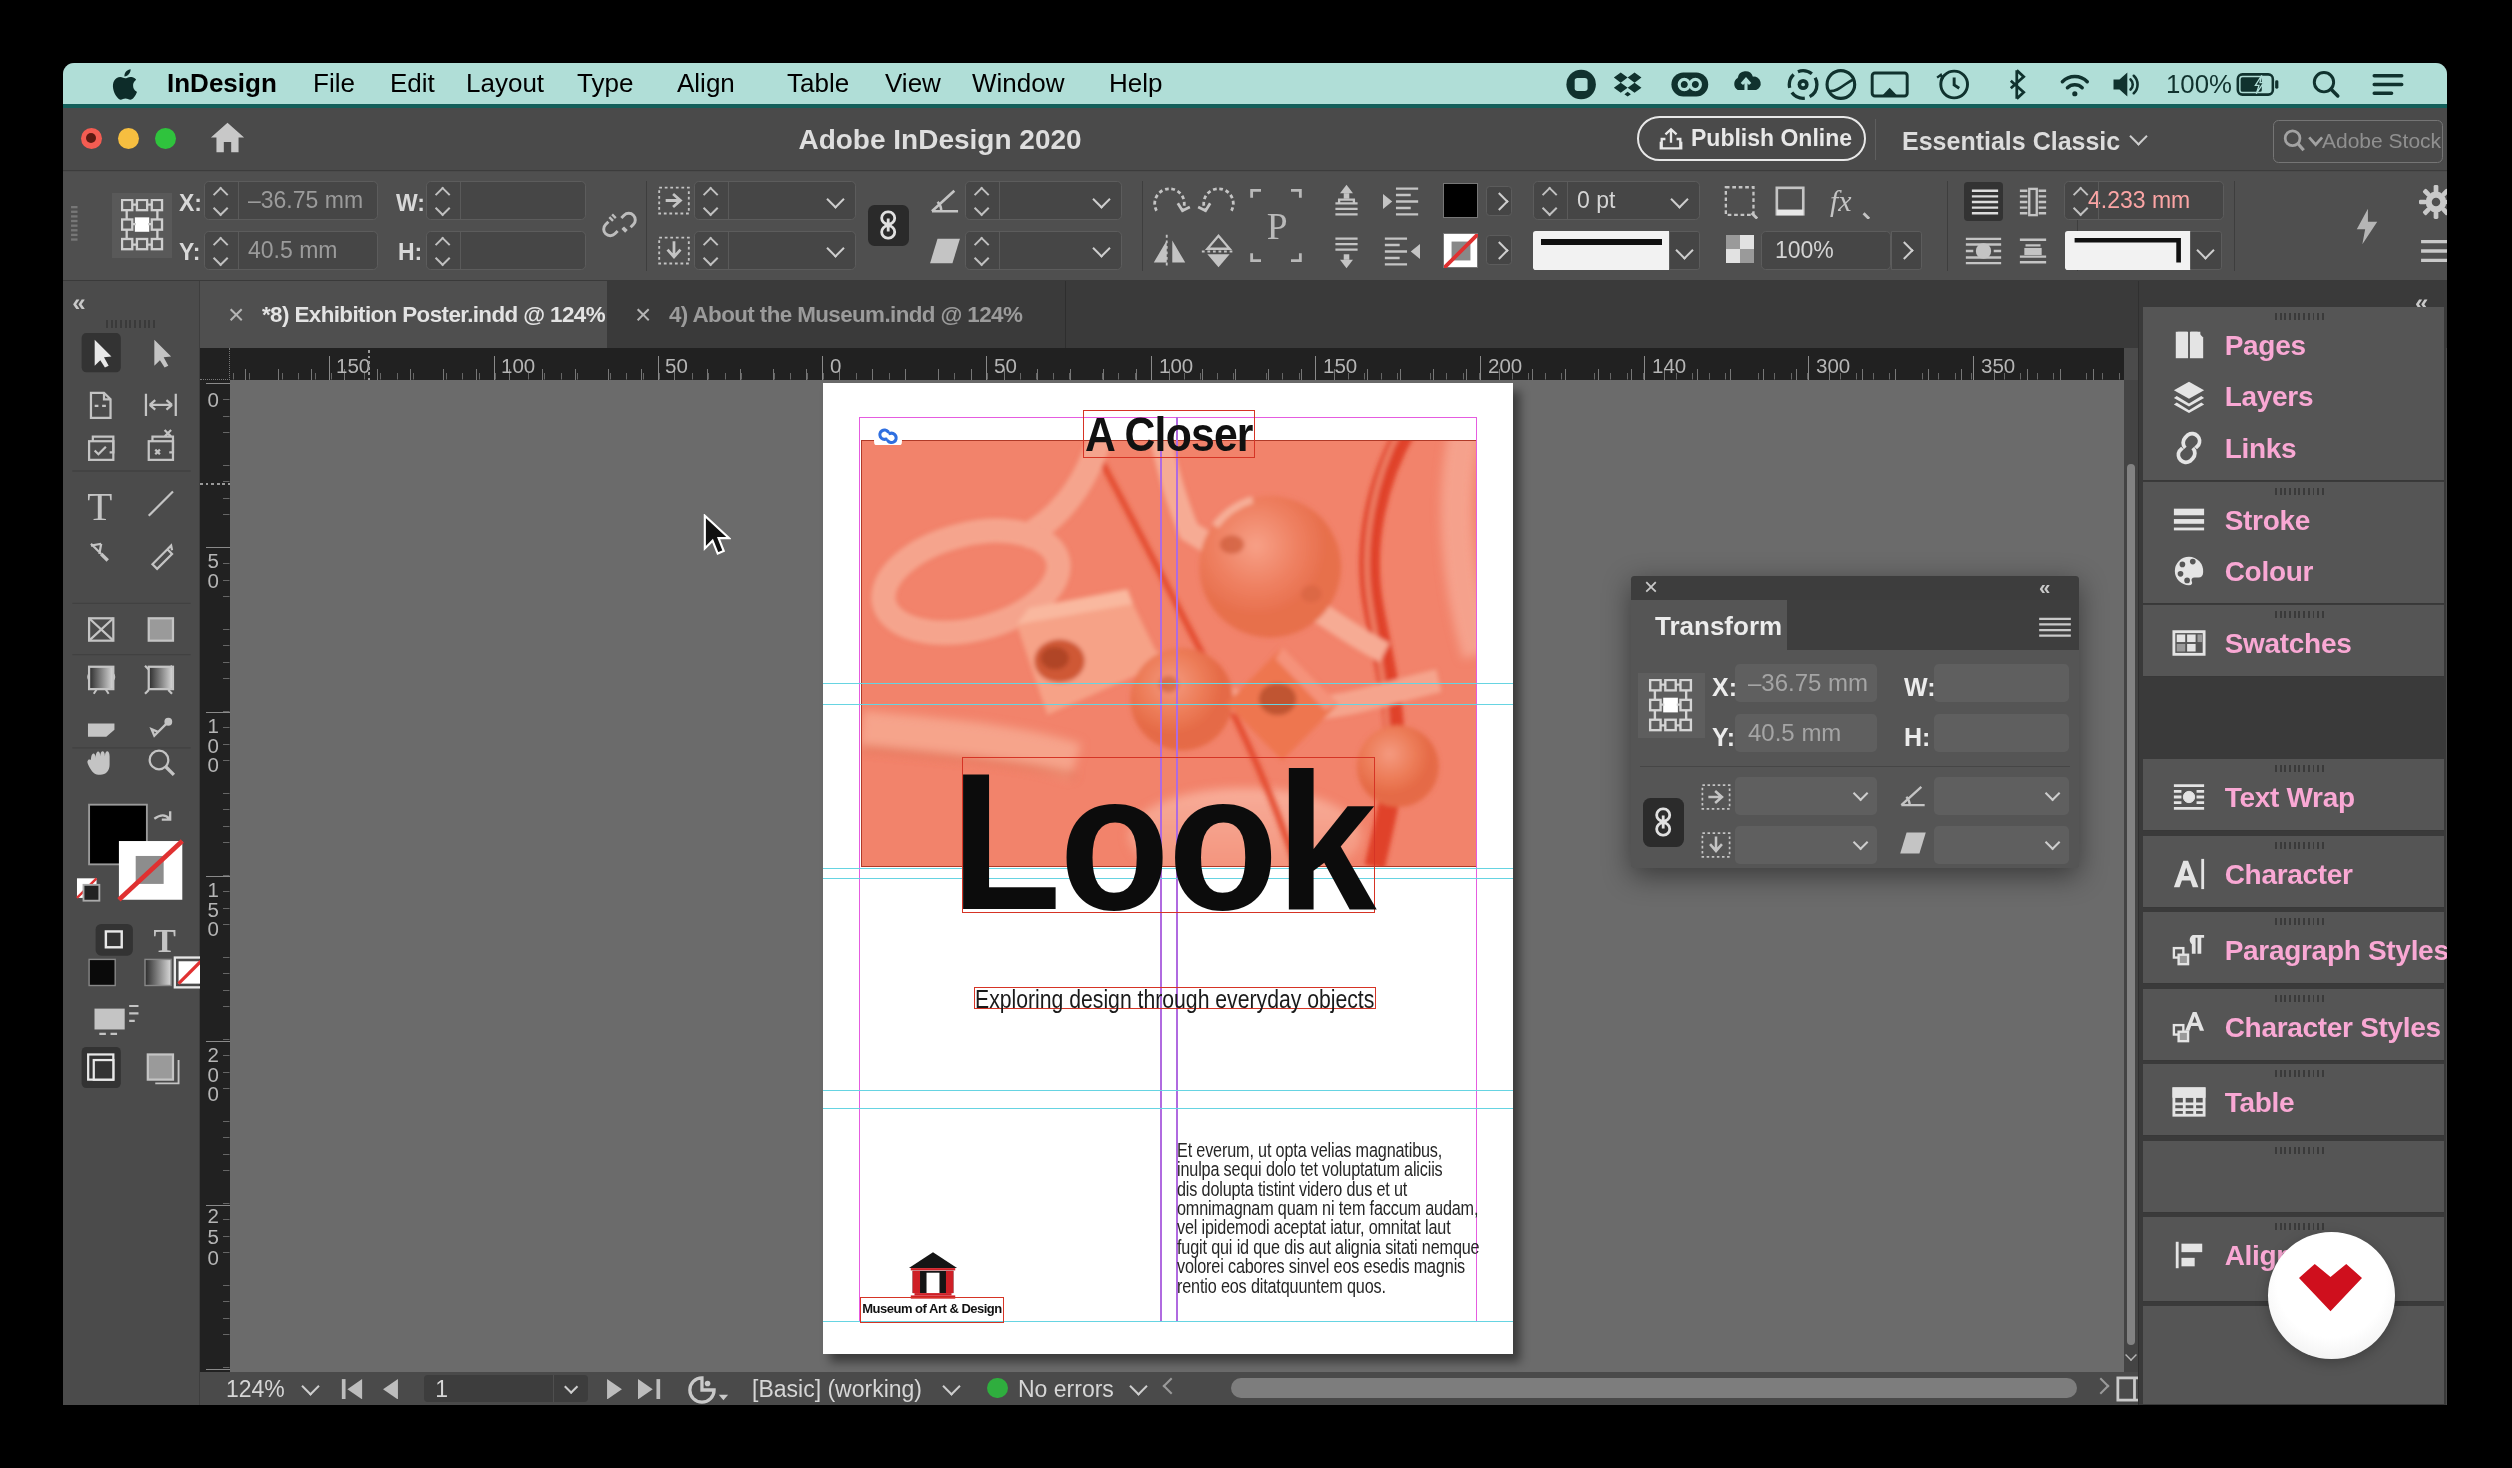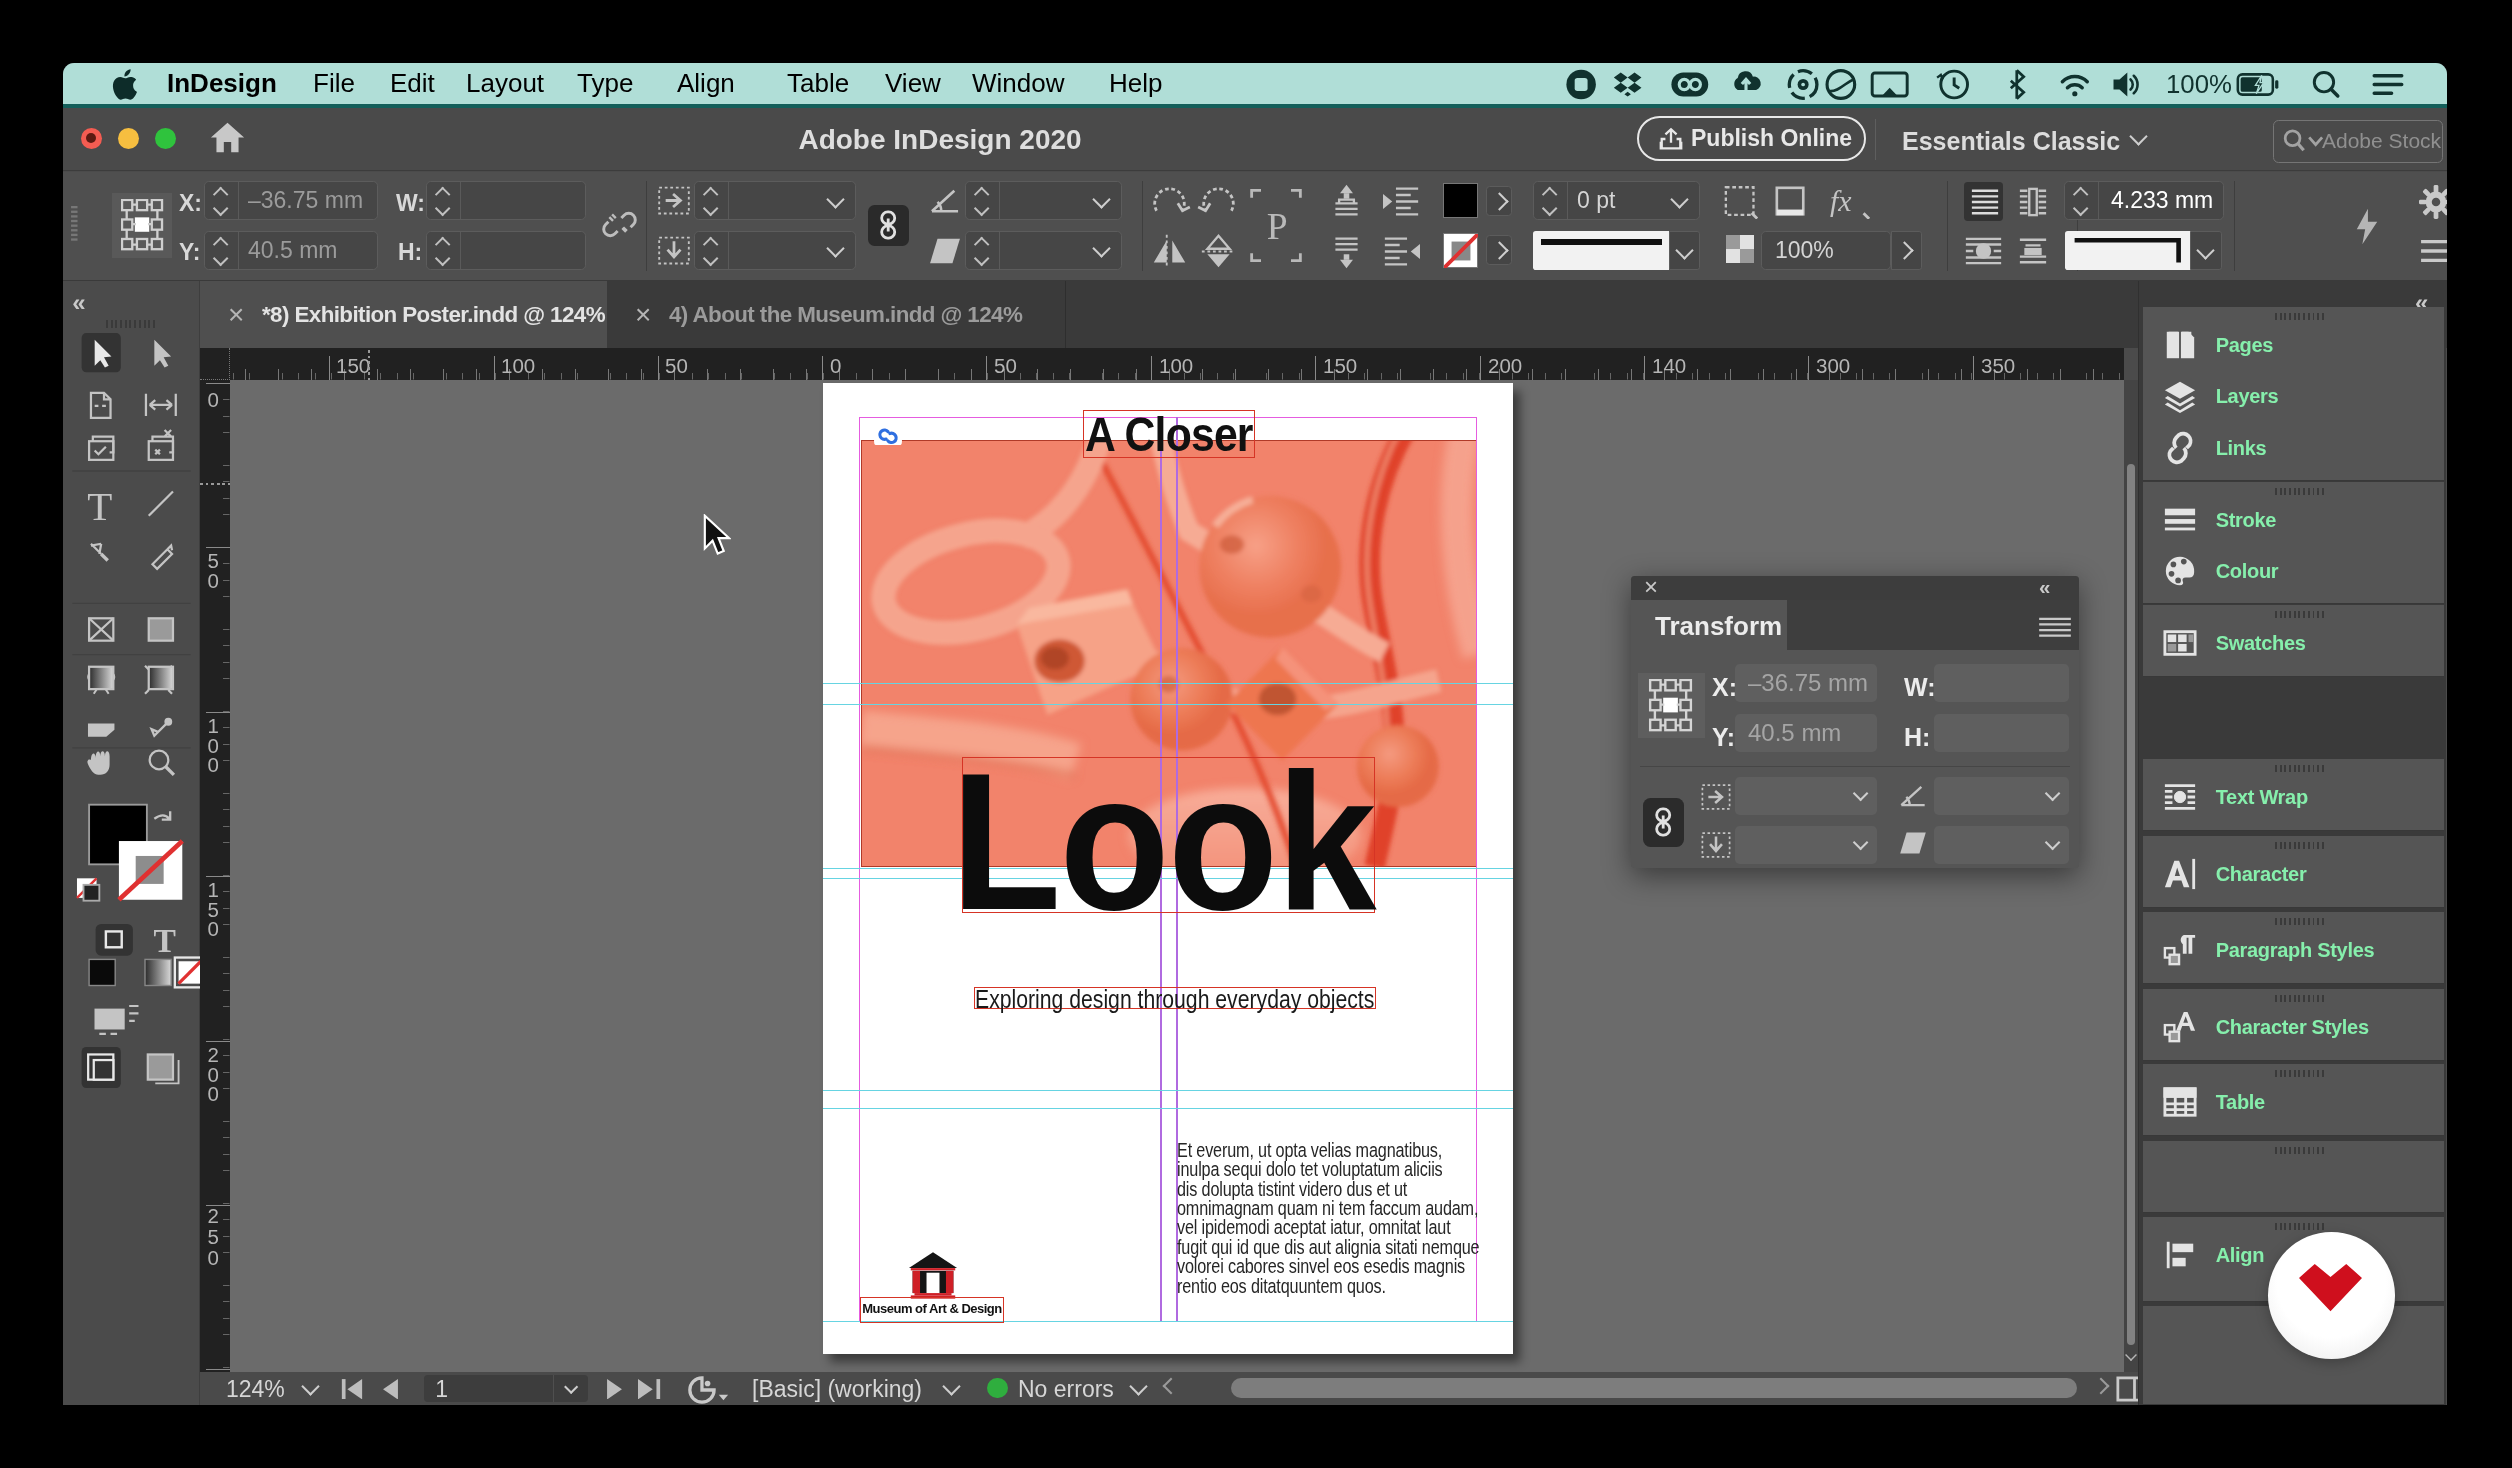--- a/index.html
+++ b/index.html
@@ -37,21 +37,21 @@
 #rightpanel{position:absolute;left:2075px;top:218px;width:308px;height:1124px;background:#3a3a3a;border-left:0.9px solid #303030}
 
 #tpanel{position:absolute;left:1568px;top:513px;width:448px;height:292px;background:#555;border-radius:3.7px;box-shadow:0 7.5px 28px rgba(0,0,0,.45)}
 .chev{display:inline-block;width:13px;height:13px;border-right:2.8px solid #cecece;border-bottom:2.8px solid #cecece;transform:rotate(45deg)}
 .st{position:absolute;left:0;top:0;width:34px;height:37px;border-right:0.9px solid #5a5a5a}
 .st::before{content:"";position:absolute;left:10.3px;top:6.5px;width:9.3px;height:9.3px;border-left:2.8px solid #c0c0c0;border-top:2.8px solid #c0c0c0;transform:rotate(45deg)}
 .st::after{content:"";position:absolute;left:10.3px;top:20.5px;width:9.3px;height:9.3px;border-right:2.8px solid #c0c0c0;border-bottom:2.8px solid #c0c0c0;transform:rotate(45deg)}
 .xcl{position:absolute;top:0;font-size:28px;font-weight:normal;color:#b5b5b5}
 .tick{position:absolute;background:#8a8a8a}
 .rlab{position:absolute;color:#b5b5b5;font-size:20.5px}
-.ritem{position:absolute;left:0;width:100%;height:51px;color:#86efac;font-size:20px;font-weight:bold;line-height:51px;letter-spacing:-0.3px;white-space:nowrap}
+.ritem{position:absolute;left:9px;width:100%;height:51px;color:#f9a8d4;font-size:28px;font-weight:bold;line-height:51px;letter-spacing:-0.3px;white-space:nowrap}
 .rdots{position:absolute;left:132px;width:52px;height:7.5px;background-image:repeating-linear-gradient(90deg,#3a3a3a 0 1.9px,transparent 1.9px 4.7px)}
 .tfield{position:absolute;height:38px;background:#5f5f5f;border-radius:4.7px;color:#a5a5a5;font-size:24px;line-height:38px}
 .tlabel{position:absolute;color:#ececec;font-size:25px;font-weight:bold}
 .rgroup{position:absolute;left:3.7px;width:301px;background:#555;border-bottom:0.9px solid #383838}
 .ricon{position:absolute;left:20.5px;top:8.4px;width:34px;height:34px}
 .ritem span:last-child{margin-left:73px}
 </style>
 </head>
 <body>
 <div id="screen">
@@ -346,21 +346,21 @@
           <rect y="21" width="9" height="9"></rect>
           <rect x="21" y="21" width="9" height="9"></rect>
         </g>
         <g fill="#9a9a9a">
           <rect x="11" y="2.5" width="8" height="4"></rect>
           <rect x="11" y="23.5" width="8" height="4"></rect>
           <rect x="2.5" y="11" width="4" height="8"></rect>
           <rect x="23.5" y="11" width="4" height="8"></rect>
         </g>
       </svg>
-<div class="cfield" style="left:2001px;top:9.3px;width:160px"><span class="st"></span><span style="margin-left:46px;color:#ffffff">4.233 mm</span></div>
+<div class="cfield" style="left:2001px;top:9.3px;width:160px"><span class="st"></span><span style="margin-left:23px;color:#fca5a5">4.233 mm</span></div>
 <div class="abs" style="left:2002px;top:59px;width:126px;height:39px;background:#f2f2f2;border-radius:2.8px 0 0 2.8px"><svg width="126" height="39" viewBox="0 0 135 42">
           <path d="M10 10 H122 V34" stroke="#111" stroke-width="5" fill="none"></path>
         </svg></div>
 <div class="abs" style="left:2127px;top:59px;width:32px;height:39px;background:#454545;border:0.9px solid #5c5c5c;border-radius:0 2.8px 2.8px 0">
         <span class="chev" style="position:absolute;left:7.5px;top:12px"></span>
       </div>
 <div class="csep" style="left:2171px"></div>
 <svg class="abs" style="left:2290px;top:35px" width="28" height="39" viewBox="0 0 30 42">
         <path d="M16 2 L4 24 H13 L10 40 L26 16 H16 Z" fill="#b5b5b5"></path>
       </svg>

